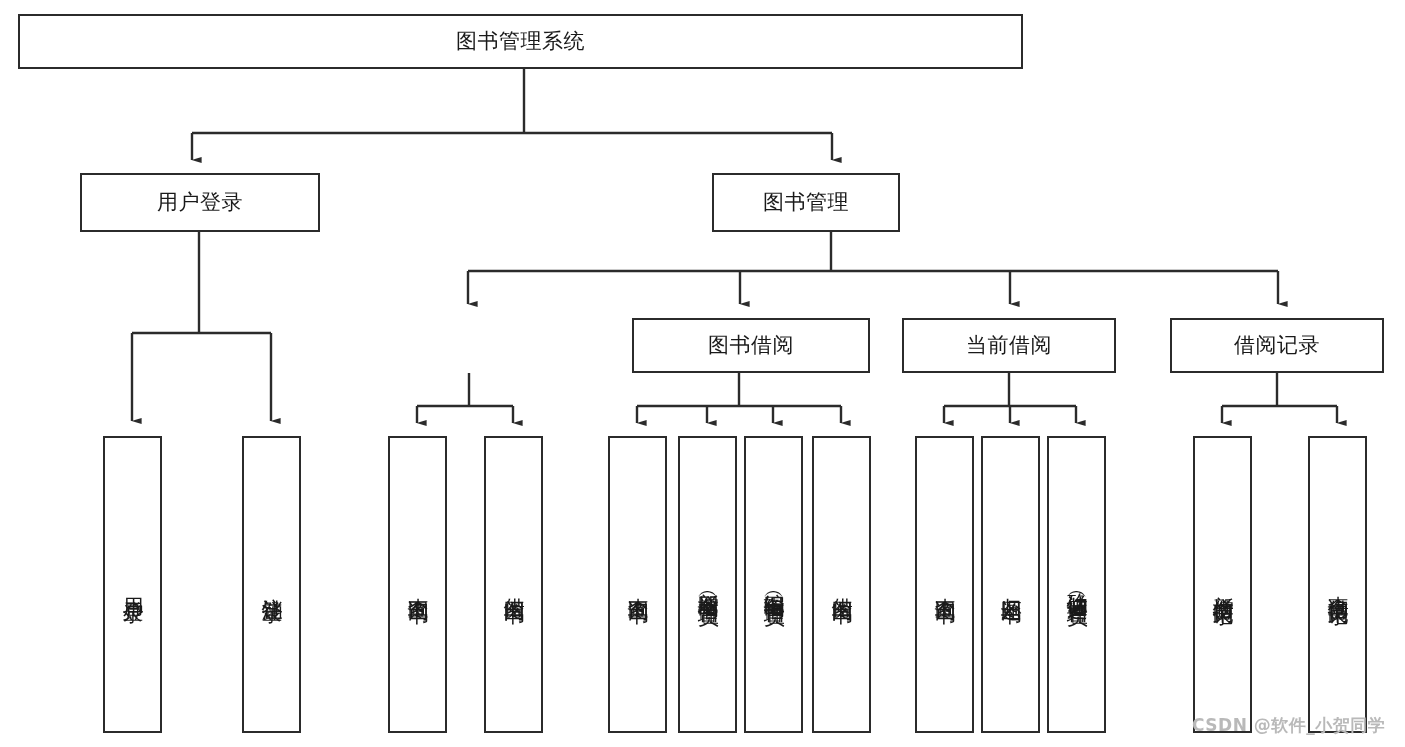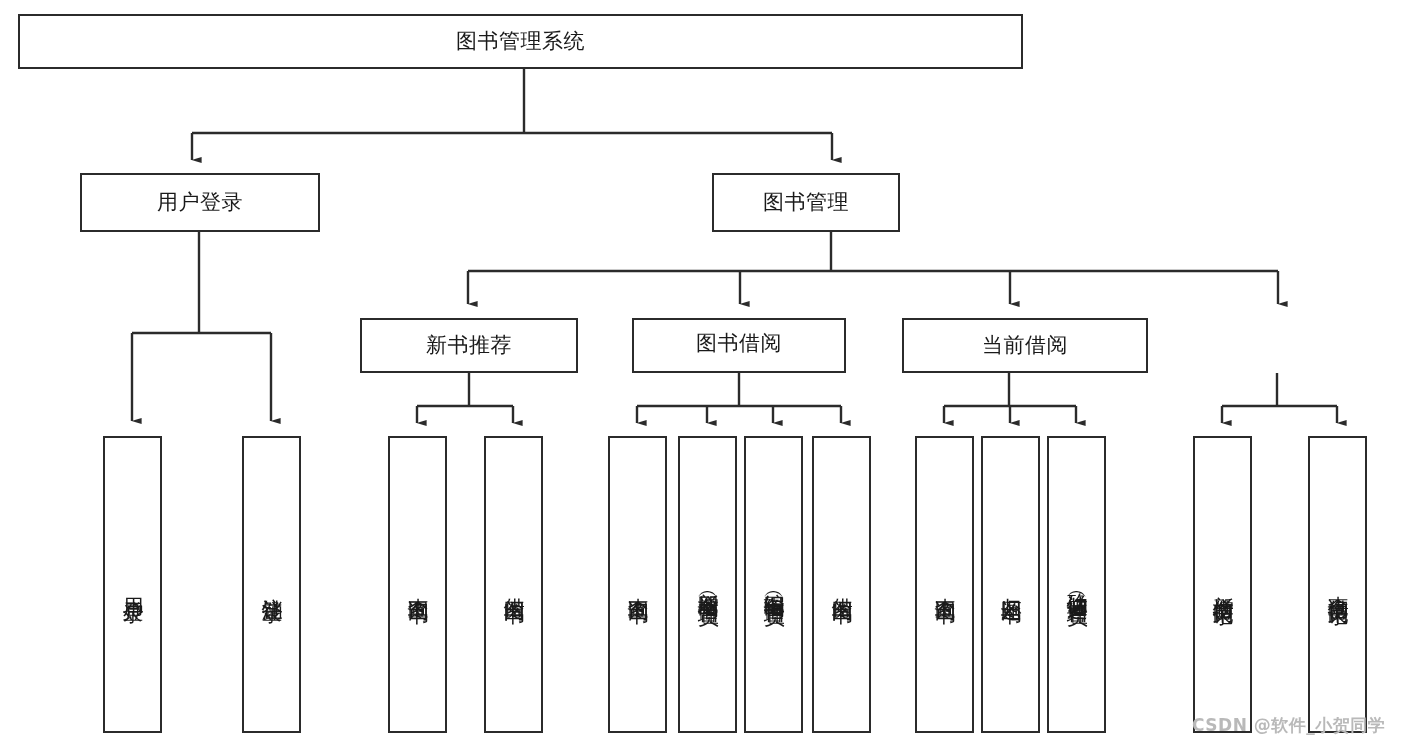--- a/index.html
+++ b/index.html
@@ -120,28 +120,28 @@
     <span class="node-label">图书管理系统</span>
   </div>
 
   <div class="node" style="left:80px; top:173px; width:240px; height:59px;">
     <span class="node-label">用户登录</span>
   </div>
   <div class="node" style="left:712px; top:173px; width:188px; height:59px;">
     <span class="node-label">图书管理</span>
   </div>
 
-  <div class="node" style="left:360px; top:318px; width:218px; height:55px;">
-    <span class="node-label">新书推荐</span>
-  </div>
-  <div class="node" style="left:632px; top:318px; width:214px; height:55px;font-family:Liberation Mono, monospace;">
+  <div class="node" style="left:632px; top:318px; width:238px; height:55px;">
     <span class="node-label">图书借阅</span>
   </div>
-  <div class="node" style="left:902px; top:318px; width:246px; height:55px;">
+  <div class="node" style="left:902px; top:318px; width:214px; height:55px;">
     <span class="node-label">当前借阅</span>
+  </div>
+  <div class="node" style="left:1170px; top:318px; width:214px; height:55px;">
+    <span class="node-label">借阅记录</span>
   </div>
 
   <div class="node leaf" style="left:103px; top:436px; width:59px; height:297px;">
     <span class="node-label">用户登录</span>
   </div>
   <div class="node leaf" style="left:242px; top:436px; width:59px; height:297px;">
     <span class="node-label">注销登录</span>
   </div>
 
   <div class="node leaf" style="left:388px; top:436px; width:59px; height:297px;">

